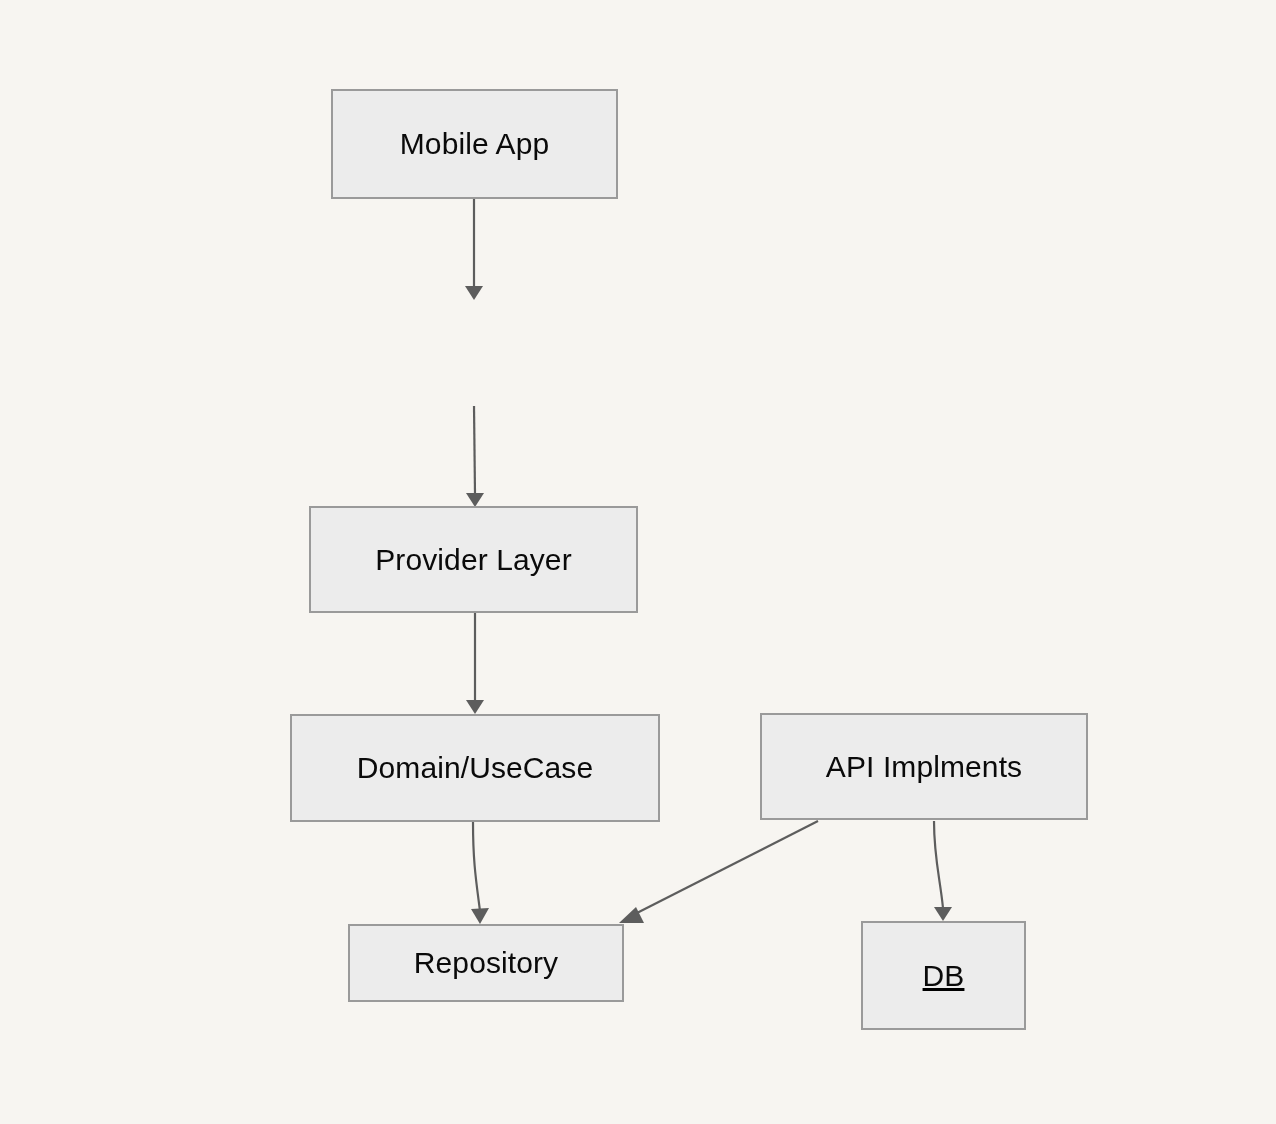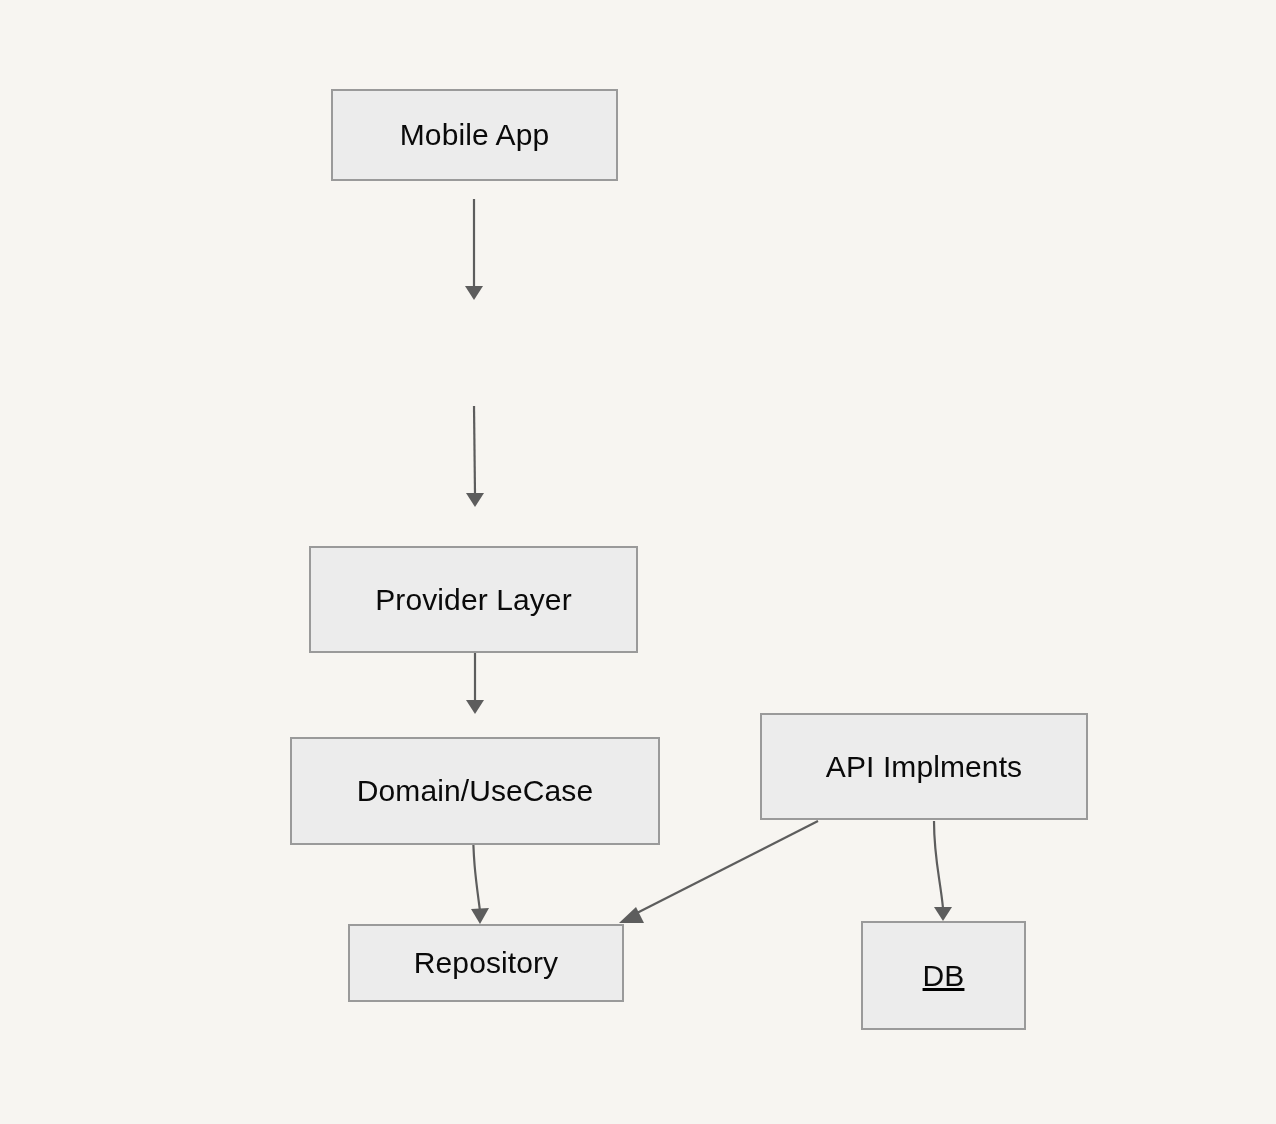--- a/index.html
+++ b/index.html
@@ -90,30 +90,30 @@
       <path class="edge-line" d="M 818 821 L 631 916"></path>
       <polygon class="edge-arrowhead" points="636,907 644,923 619,923"></polygon>
     </g>
 
     <g>
       <path class="edge-line" d="M 934 821 C 934 858, 940 878, 943 908"></path>
       <polygon class="edge-arrowhead" points="934,907 952,907 943,921"></polygon>
     </g>
   </svg>
 
-  <div class="node-box" style="left:331px; top:89px; width:287px; height:92px;">
+  <div class="node-box" style="left:331px; top:89px; width:287px; height:110px;">
     <span class="node-label">Mobile App</span>
   </div>
 
 
-  <div class="node-box" style="left:309px; top:506px; width:329px; height:107px;margin-top:40px;">
+  <div class="node-box" style="left:309px; top:506px; width:329px; height:107px;">
     <span class="node-label">Provider Layer</span>
   </div>
 
-  <div class="node-box" style="left:290px; top:737px; width:370px; height:108px;">
+  <div class="node-box" style="left:290px; top:714px; width:370px; height:108px;">
     <span class="node-label">Domain/UseCase</span>
   </div>
 
   <div class="node-box" style="left:760px; top:713px; width:328px; height:107px;">
     <span class="node-label">API Implments</span>
   </div>
 
   <div class="node-box" style="left:348px; top:924px; width:276px; height:78px;">
     <span class="node-label">Repository</span>
   </div>

